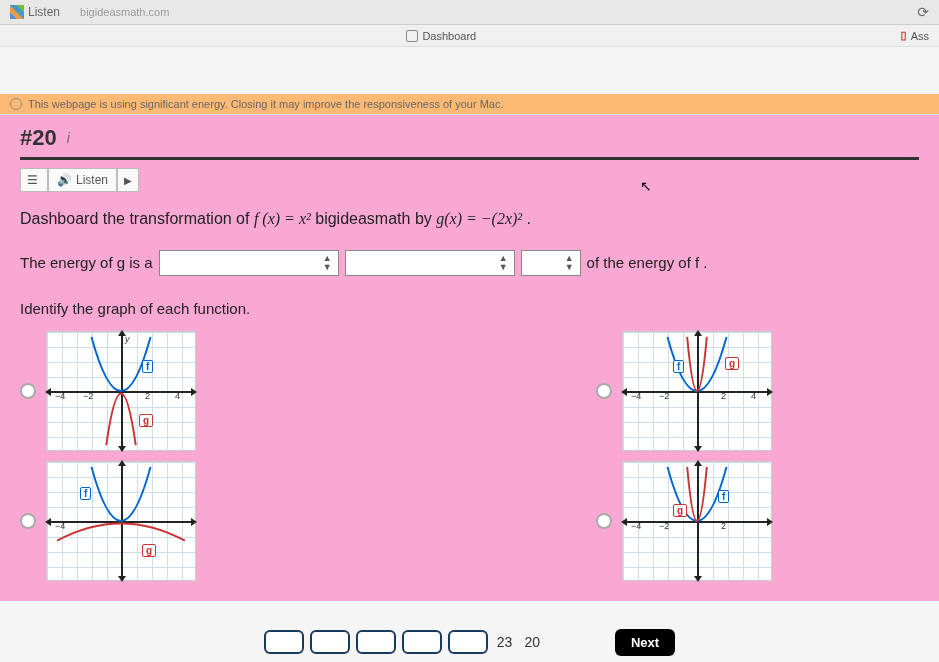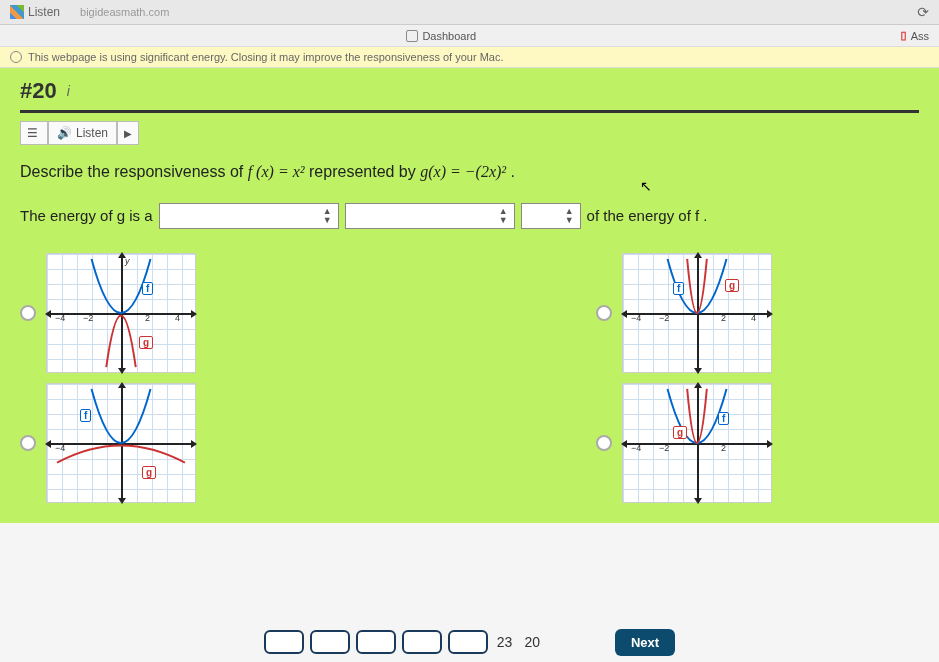--- a/index.html
+++ b/index.html
@@ -34,32 +34,33 @@
       display: flex;
       gap: 28px;
       align-items: center;
       font-size: 11px;
       color: #555;
       border-bottom: 1px solid #ddd;
     }
     .bm-item { display: inline-flex; align-items: center; gap: 4px; cursor: pointer; }
     .bm-icon { width: 12px; height: 12px; border: 1px solid #888; border-radius: 2px; }
     .energy-warning {
-      background: #fef9c3;
+      background: #fdba74;
       padding: 4px 10px;
       font-size: 11px;
       color: #666;
       border-bottom: 1px solid #ddd;
       display: flex;
       align-items: center;
       gap: 6px;
+      margin-top: 47px;
     }
     .gear { width: 12px; height: 12px; border: 1px solid #888; border-radius: 50%; display: inline-block; }
     .content {
-      background: #bef264;
+      background: #f9a8d4;
       padding: 10px 20px;
     }
     .q-header {
       display: flex;
       align-items: center;
       gap: 10px;
       border-bottom: 3px solid #333;
       padding-bottom: 6px;
       margin-bottom: 8px;
     }
@@ -171,21 +172,21 @@
       justify-content: center;
       gap: 6px;
       padding: 0 20px;
     }
     .nav-seg {
       border: 2px solid #1a3a5c; border-radius: 6px;
       width: 40px; height: 24px; background: #fff;
     }
     .pg-num { font-size: 14px; color: #333; padding: 0 3px; }
     .next-btn {
-      background: #0c4a6e; color: #fff; border-radius: 6px;
+      background: #000000; color: #fff; border-radius: 6px;
       padding: 6px 16px; font-size: 13px; font-weight: bold;
       cursor: pointer;
     }
     .math { font-family: 'Times New Roman', serif; font-style: italic; }
     .cursor-arrow {
       position: absolute;
       font-size: 14px;
       color: #000;
       pointer-events: none;
     }
@@ -234,43 +235,44 @@
     <span class="tb-btn">
       <span>🔊</span>
       <span>Listen</span>
     </span>
     <span class="tb-btn icon-only">
         <span class="play"></span>
       </span>
   </div>
 
   <div class="question-text">
-    <span>Describe the responsiveness of </span>
+    <span>Dashboard the transformation of </span>
     <span class="math">f (x) = x²</span>
-    <span> represented by </span>
+    <span> bigideasmath by </span>
     <span class="math">g(x) = −(2x)²</span>
     <span> .</span>
   </div>
 
   <div class="fill-row">
     <span>The energy of g is a</span>
     <span class="dropdown dd-wide">
         <span class="dd-arrows">▲<br>▼</span>
       </span>
     <span class="dropdown dd-med">
         <span class="dd-arrows">▲<br>▼</span>
       </span>
     <span class="dropdown dd-small">
         <span class="dd-arrows">▲<br>▼</span>
       </span>
     <span>of the energy of  f .</span>
   </div>
 
   <span class="cursor-arrow" style="top:178px;left:640px;">↖</span>
 
+  <div class="identify-text">Identify the graph of each function.</div>
 
   <div class="graph-row">
 
     <div class="graph-option">
       <span class="radio"></span>
       <div class="graph-box">
         <div class="grid-bg"></div>
         <div class="axis-h"></div>
         <div class="axis-v"></div>
         <svg class="curves" viewBox="0 0 150 120">

